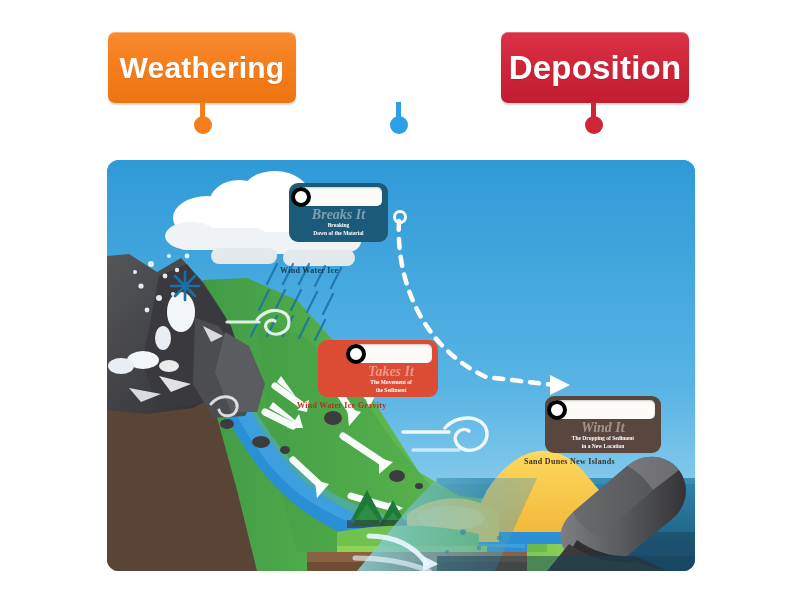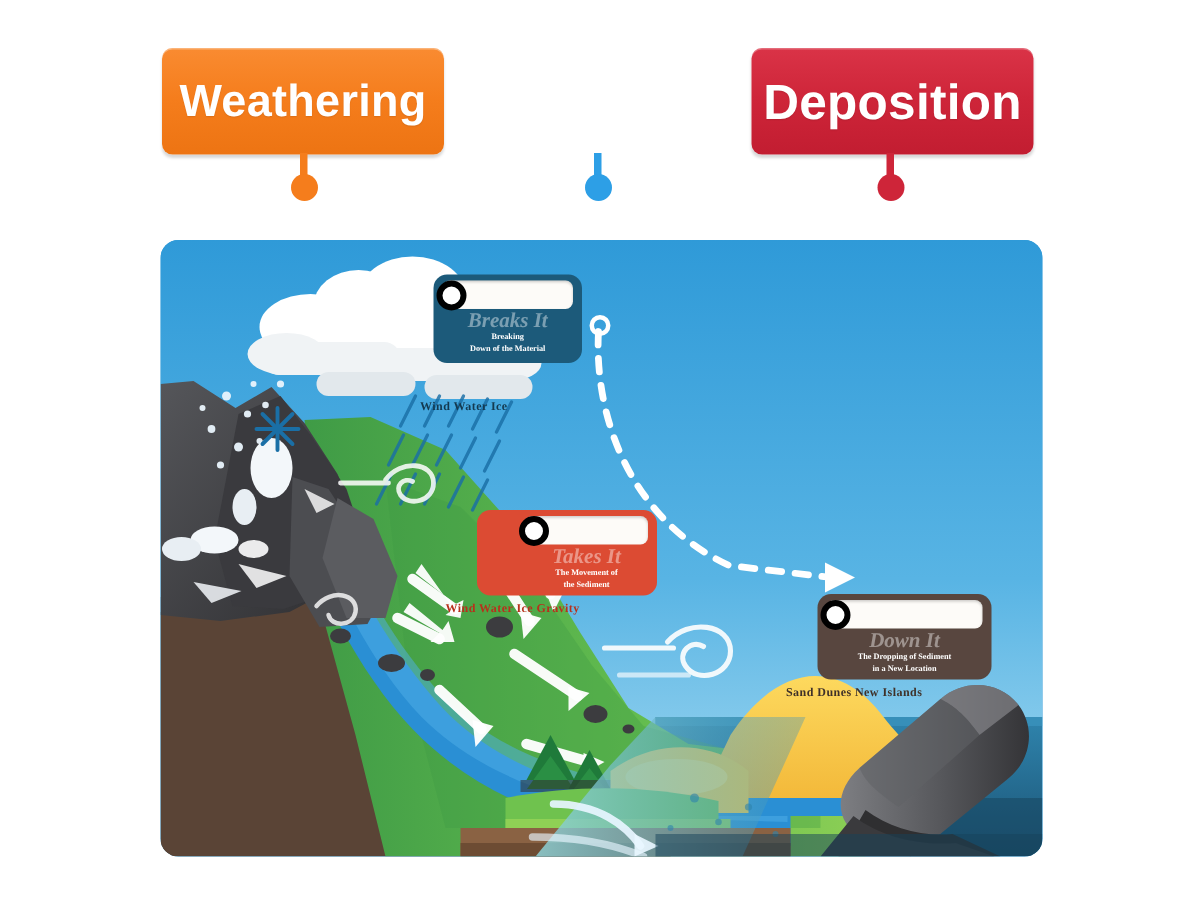--- a/index.html
+++ b/index.html
@@ -428,19 +428,19 @@
     <div class="dz-sub">The Movement of</div>
     <div class="dz-sub">the Sediment</div>
   </div>
   <div class="dz-caption cap-red" style="left:297px; top:401px;">Wind  Water  Ice  Gravity</div>
 
   <div class="dropzone dz-brown" style="left:545px; top:396px; width:116px; height:57px;">
     <div class="dz-input">
       <span class="dz-marker"></span>
       <span></span>
     </div>
-    <div class="dz-title">Down It</div>
+    <div class="dz-title">Wind It</div>
     <div class="dz-sub">The Dropping of Sediment</div>
     <div class="dz-sub">in a New Location</div>
   </div>
   <div class="dz-caption cap-brown" style="left:524px; top:457px;">Sand Dunes  New Islands</div>
 
 </div>
 
 </body></html>

